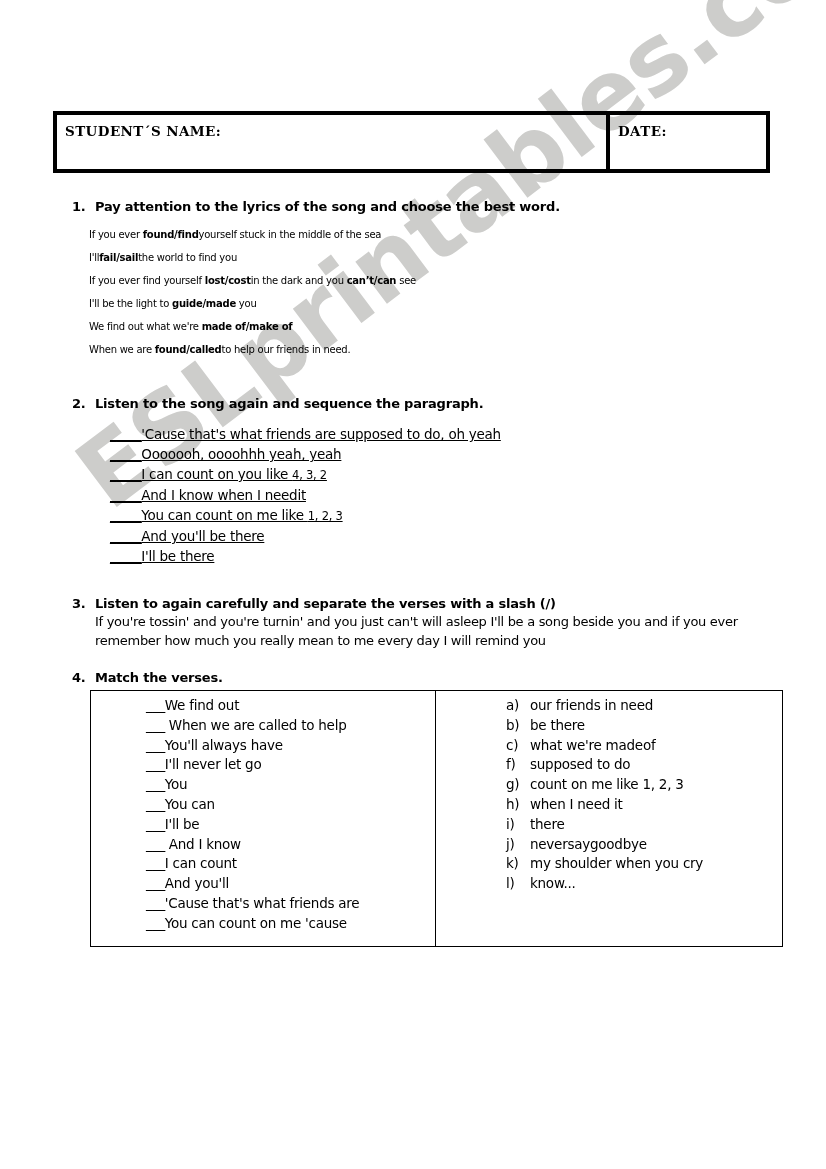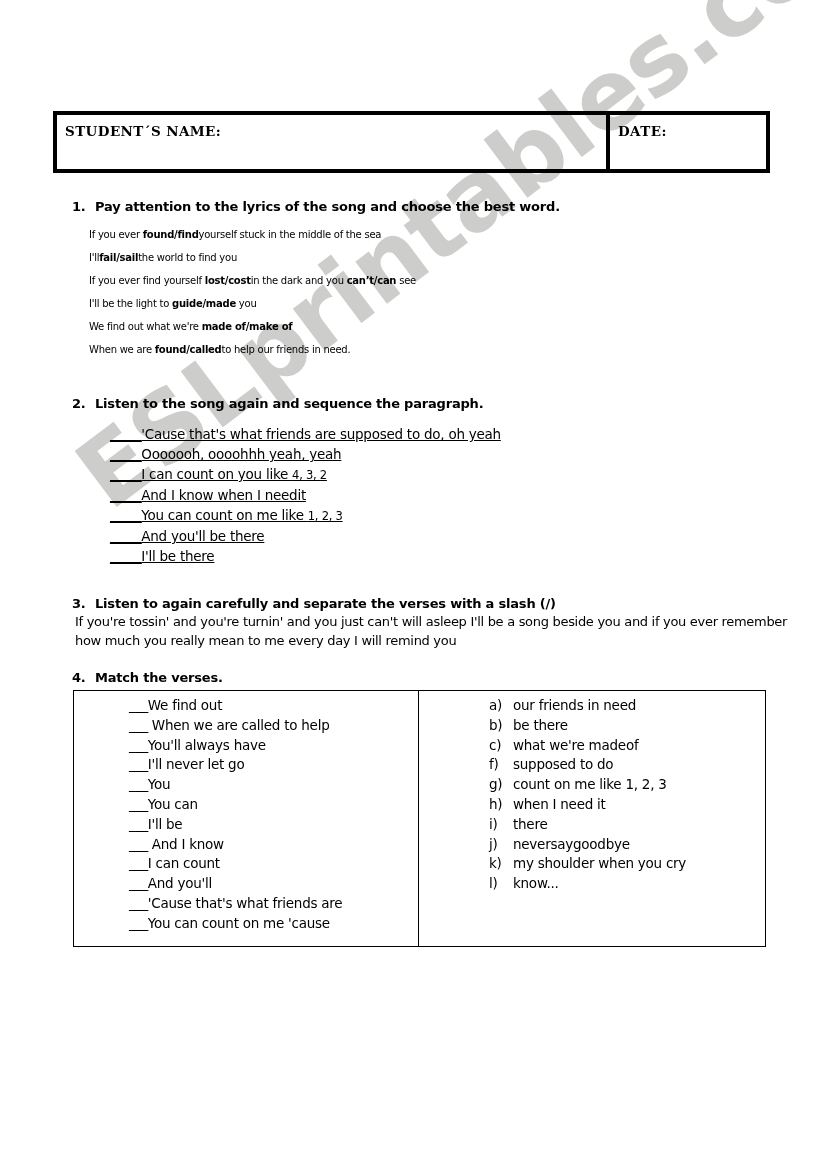--- a/index.html
+++ b/index.html
@@ -102,31 +102,31 @@
     line-height: 20px;
     letter-spacing: -0.25px;
     text-decoration: underline;
   }
   .seqlist .blank {
     letter-spacing: -0.5px;
   }
   .seqlist .sm { font-size: 11.5px; }
 
   .para {
-    padding-left: 75px;
+    padding-left: 95px;
     font-size: 13px;
     line-height: 19px;
     letter-spacing: -0.3px;
     padding-right: 30px;
   }
 
   
   .match-table {
     position: absolute;
-    left: 73px;
+    left: 90px;
     top: 690px;
     width: 693px;
     height: 257px;
     border: 1px solid #000;
     box-sizing: border-box;
     display: flex;
     z-index: 10;
   }
   .match-col {
     box-sizing: border-box;

